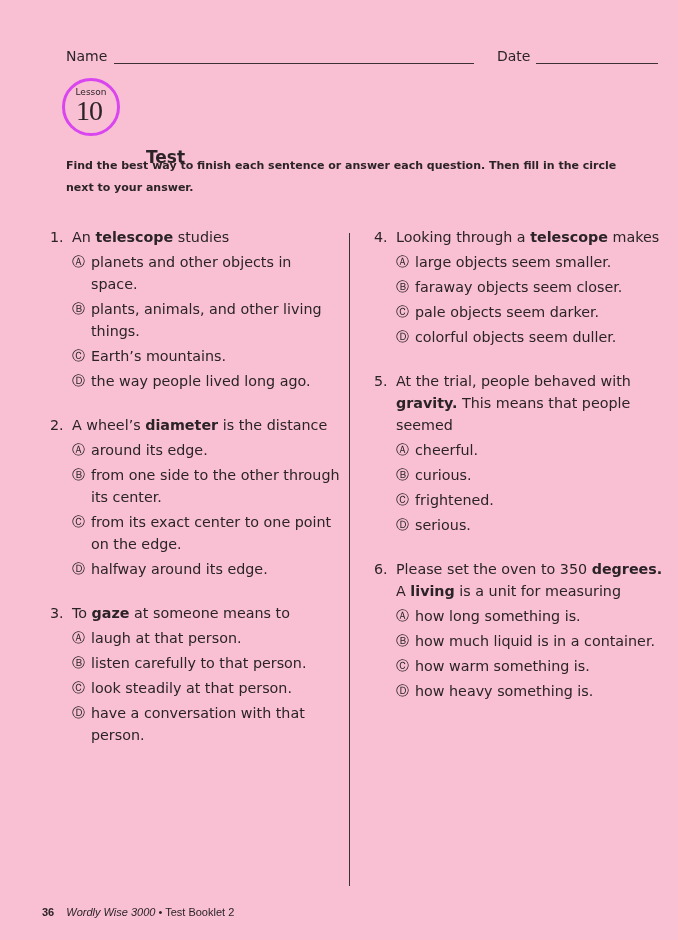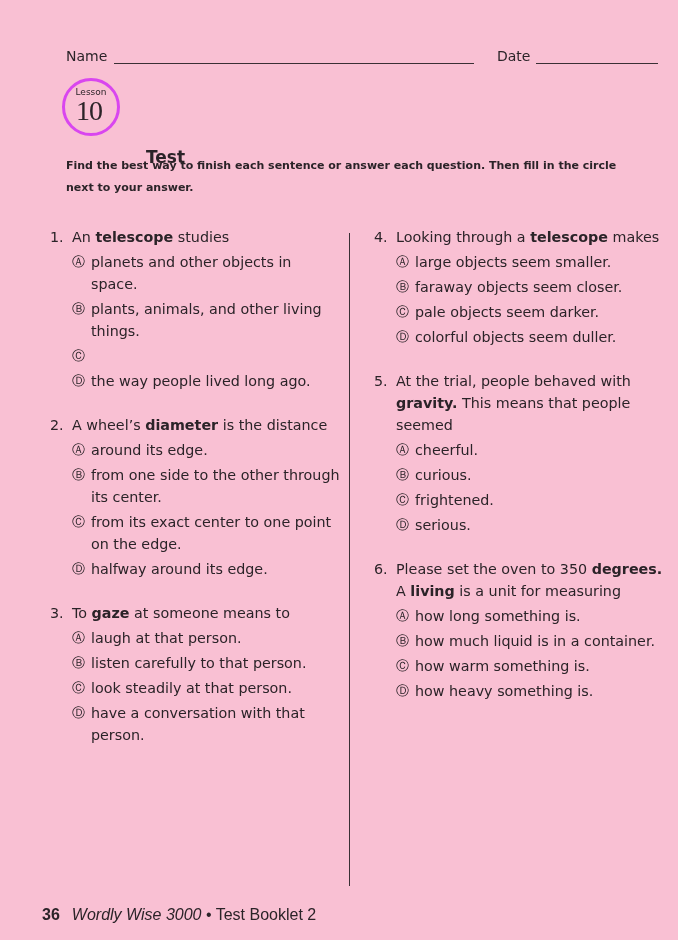--- a/index.html
+++ b/index.html
@@ -22,21 +22,21 @@
   .badge .num { position:absolute; left:0; right:4px; top:14px; font-size:28px; font-family:Liberation Serif, serif; letter-spacing:-1px; }
   .title { left:146px; top:99px; font-size:17px; font-weight:bold;margin-top:48px; }
   .instr { left:66px; top:155px; width:560px; font-size:11px; font-weight:bold; line-height:22px; }
   .col { position:absolute; width:290px; font-size:14.3px; line-height:22px; }
   .q { margin-bottom:22px; }
   .stem { display:flex; }
   .qn { width:22px; flex:none; }
   .opt { display:flex; margin-left:22px; margin-top:3px; }
   .bubble { width:19px; flex:none; font-size:13px; }
   .divider { position:absolute; left:349px; top:233px; width:1px; height:653px; background:#3a3035; }
-  .footer { left:42px; top:906px; font-size:16px; font-family:"Liberation Sans", sans-serif; }
+  .footer { left:42px; top:906px; font-size:11px; font-family:"Liberation Sans", sans-serif; }
   .footer b { margin-right:12px; }
 </style>
 </head>
 <body>
 
 <span class="abs hdr-label" style="left:66px;top:48px;">Name</span>
 <div class="line" style="left:114px;top:63px;width:360px;"></div>
 <span class="abs hdr-label" style="left:497px;top:48px;">Date</span>
 <div class="line" style="left:536px;top:63px;width:122px;"></div>
 
@@ -57,20 +57,21 @@
       <div class="opt">
         <span class="bubble">Ⓐ</span>
         <span>planets and other objects in space.</span>
       </div>
       <div class="opt">
         <span class="bubble">Ⓑ</span>
         <span>plants, animals, and other living things.</span>
       </div>
       <div class="opt">
         <span class="bubble">Ⓒ</span>
+        <span>Earth’s mountains.</span>
       </div>
       <div class="opt">
         <span class="bubble">Ⓓ</span>
         <span>the way people lived long ago.</span>
       </div>
     </div>
     <div class="q">
       <div class="stem">
         <span class="qn">2.</span>
         <span><span>A wheel’s </span><b>diameter</b><span> is the distance</span></span>

